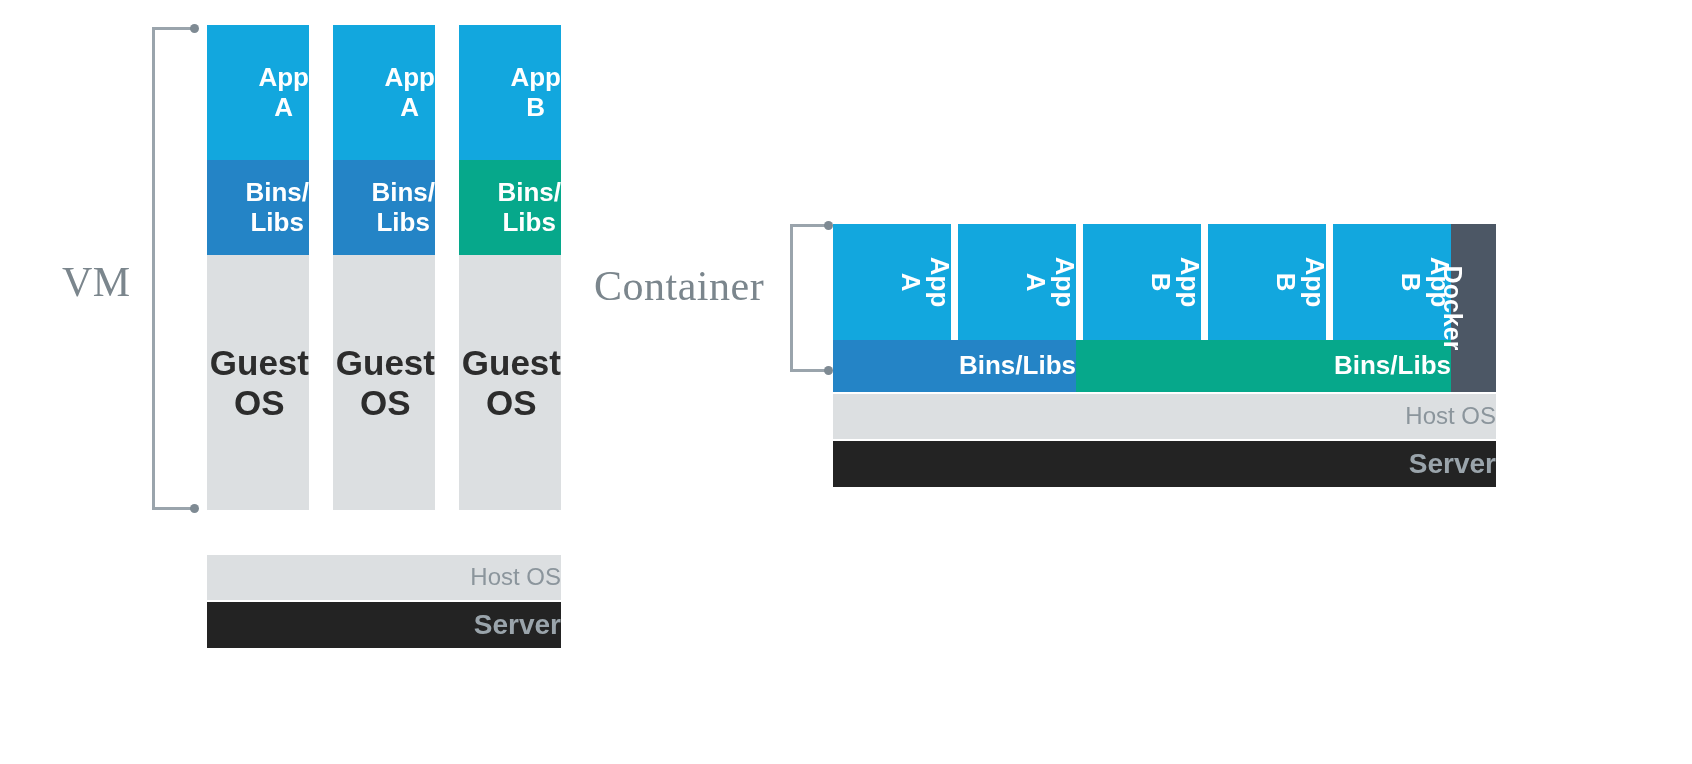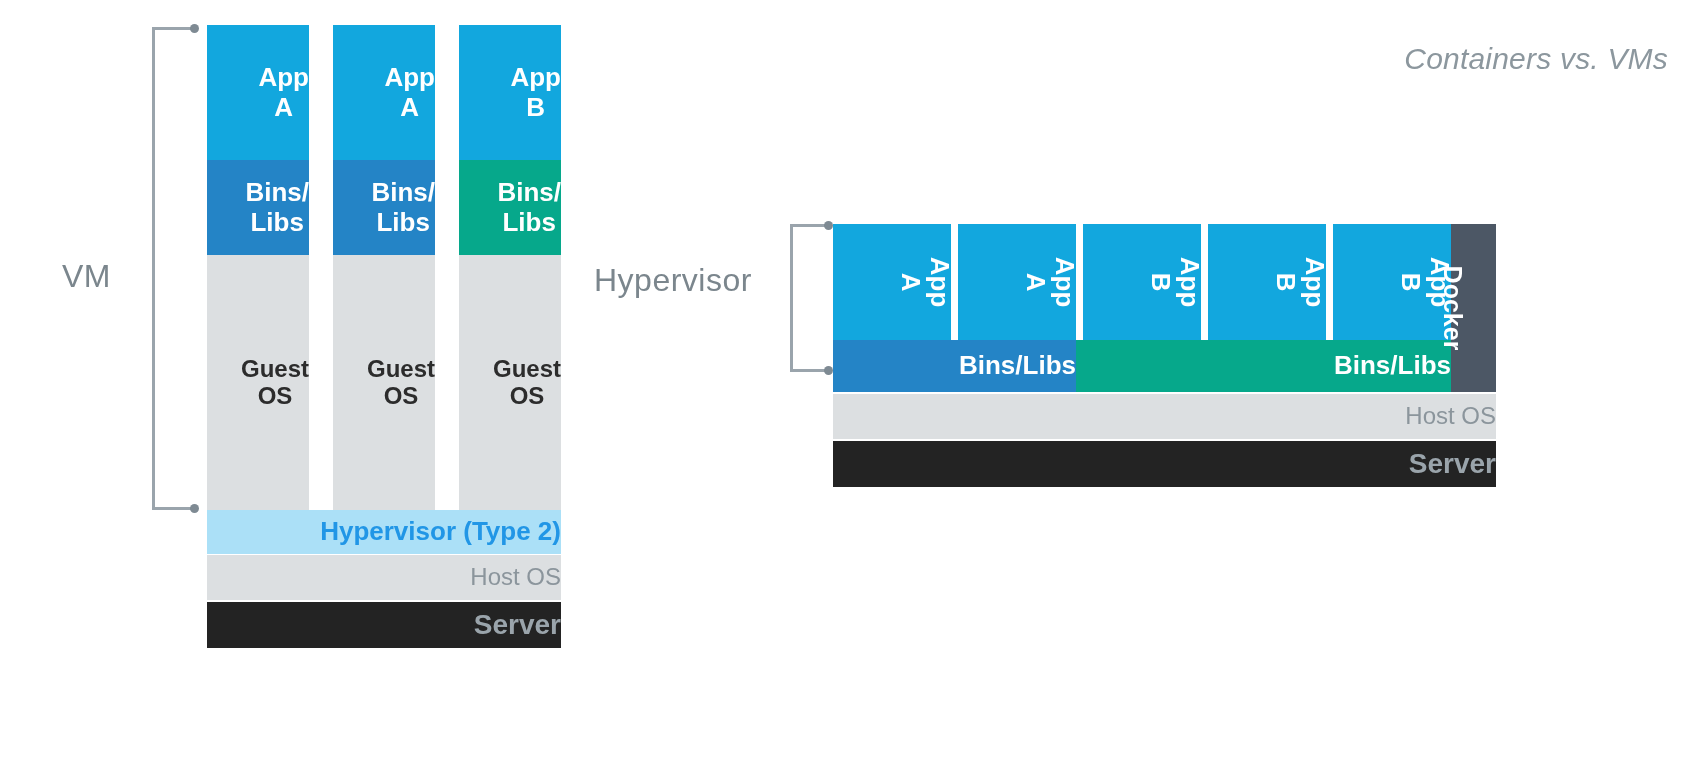--- a/index.html
+++ b/index.html
@@ -28,24 +28,25 @@
     font-size: 30px;
     font-style: italic;
     color: #8c979e;
     letter-spacing: .2px;
     white-space: nowrap;
   }
 
   
   .group-label {
     position: absolute;
-    font-size: 32px;
+    font-size: 42px;
     color: #7b868d;
     white-space: nowrap;
     letter-spacing: .5px;
+    font-family: Liberation Serif, serif;
   }
   #vm-label { left: 62px; top: 258px; }
   #container-label { left: 594px; top: 262px; }
 
   
   .bracket {
     position: absolute;
   }
   .bracket .stem {
     position: absolute;
@@ -76,21 +77,21 @@
     align-items: center;
     justify-content: flex-end;
     text-align: center;
     line-height: 1.12;
     font-weight: bold;
   }
 
   .app-block      { background: #12A7DE; color: #ffffff; font-size: 26px; }
   .bins-blue      { background: #2484C6; color: #ffffff; font-size: 26px; }
   .bins-green     { background: #06A88B; color: #ffffff; font-size: 26px; }
-  .guest-os       { background: #DCDFE1; color: #2c2c2c; font-size: 24px; }
+  .guest-os       { background: #DCDFE1; color: #2c2c2c; font-size: 35px; }
   .hypervisor     { background: #ABE0F7; color: #2196E6; font-size: 26px; }
   .host-os        { background: #DCDFE1; color: #8b959c; font-size: 24px; font-weight: normal; }
   .server         { background: #232323; color: #9aa4ab; font-size: 28px; font-weight: bold; }
   .docker-block   { background: #4C5765; color: #ffffff; font-size: 25px; }
 
   
   .rot {
     transform: rotate(90deg);
     white-space: nowrap;
     line-height: 1.12;
@@ -98,21 +99,20 @@
 
   .c-app-label {
     display: block;
   }
 </style>
 </head>
 <body>
 
 <div class="stage">
 
-  <div class="diagram-title">Containers vs. VMs</div>
 
   <div class="group-label" id="vm-label">VM</div>
 
   <div class="bracket" style="left:152px; top:27px; width:44px; height:483px;">
     <div class="stem"></div>
     <div class="arm top" style="width:42px;"></div>
     <div class="arm bottom" style="width:42px;"></div>
     <div class="dot" style="left:38px; top:-3px;"></div>
     <div class="dot" style="left:38px; bottom:-3px;"></div>
   </div>
@@ -140,31 +140,28 @@
   <div class="block app-block" style="left:459px; top:25px; width:102px; height:135px;">
     <span><span>App</span><br><span>B</span></span>
   </div>
   <div class="block bins-green" style="left:459px; top:160px; width:102px; height:95px;">
     <span><span>Bins/</span><br><span>Libs</span></span>
   </div>
   <div class="block guest-os" style="left:459px; top:255px; width:102px; height:255px;">
     <span><span>Guest</span><br><span>OS</span></span>
   </div>
 
-  <div class="block hypervisor" style="left:207px; top:510px; width:354px; height:44px;">
-    <span>Hypervisor (Type 2)</span>
-  </div>
   <div class="block host-os" style="left:207px; top:555px; width:354px; height:45px;">
     <span>Host OS</span>
   </div>
   <div class="block server" style="left:207px; top:602px; width:354px; height:46px;">
     <span>Server</span>
   </div>
 
-  <div class="group-label" id="container-label">Hypervisor</div>
+  <div class="group-label" id="container-label">Container</div>
 
   <div class="bracket" style="left:790px; top:224px; width:40px; height:148px;">
     <div class="stem"></div>
     <div class="arm top" style="width:38px;"></div>
     <div class="arm bottom" style="width:38px;"></div>
     <div class="dot" style="left:34px; top:-3px;"></div>
     <div class="dot" style="left:34px; bottom:-3px;"></div>
   </div>
 
   <div class="block app-block" style="left:833px; top:224px; width:118px; height:116px;">

